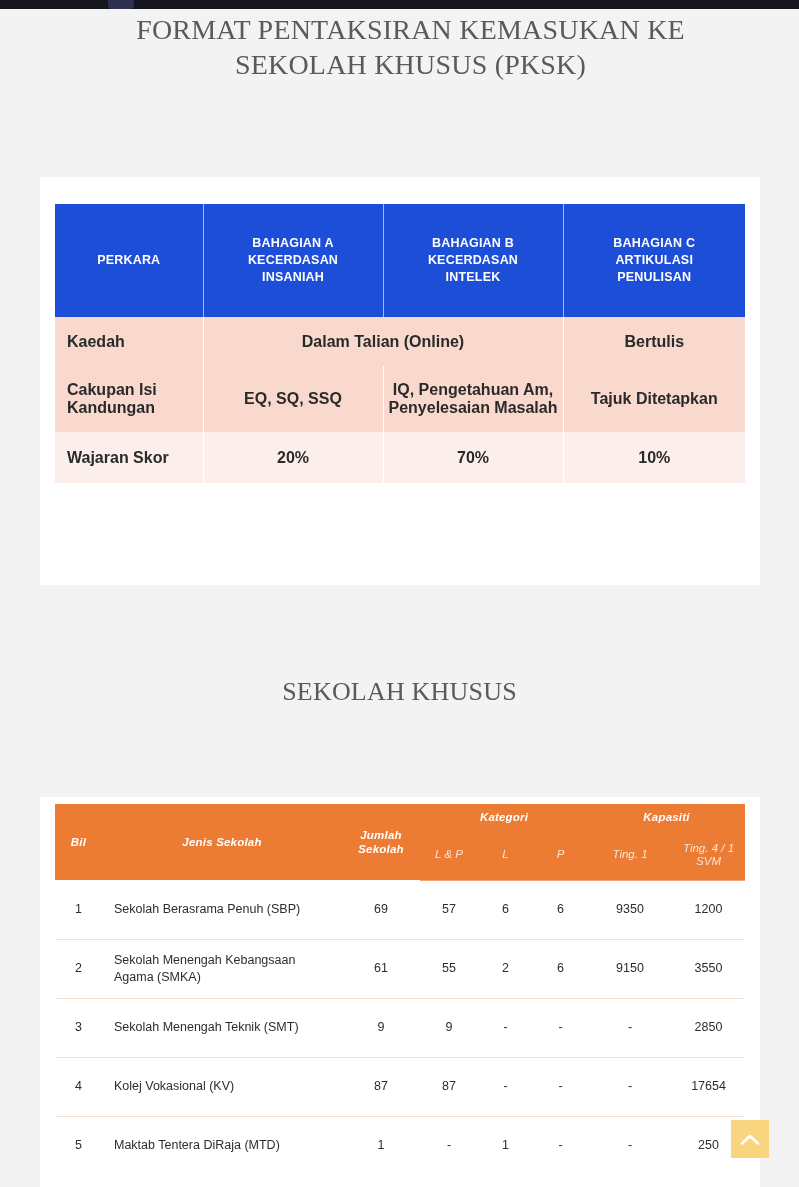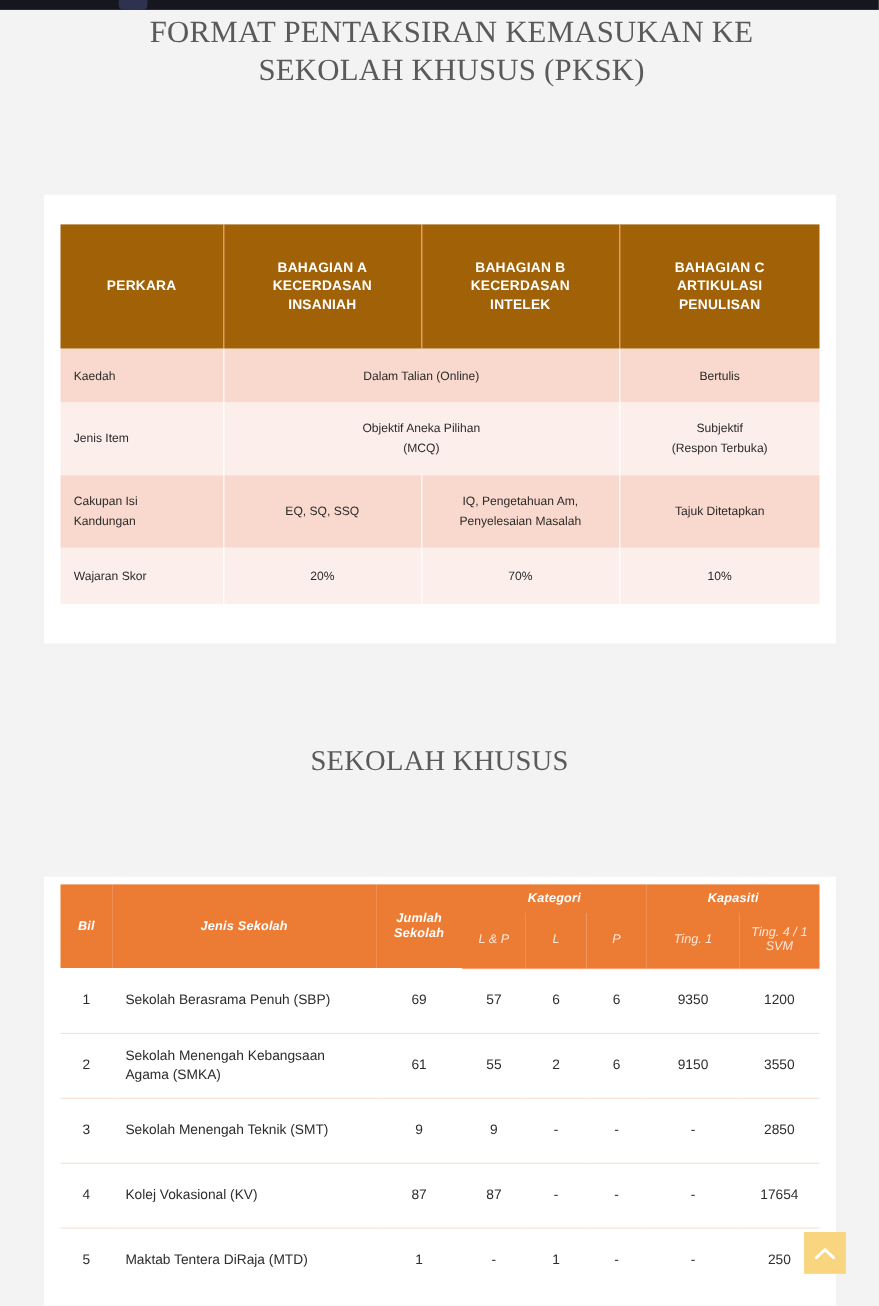--- a/index.html
+++ b/index.html
@@ -79,40 +79,41 @@
     left: 55px;
     top: 204px;
     width: 690px;
   }
   #table-format th,
   #table-format td {
     border: none;
     padding: 0;
   }
   #table-format thead th {
-    background: #a16207;
+    background: #1d4ed8;
     color: #ffffff;
     font-size: 12.5px;
     font-weight: 700;
     line-height: 17px;
     letter-spacing: .2px;
     height: 113px;
     vertical-align: middle;
     text-align: center;
     border-right: 1px solid #f4a87a;
   }
   #table-format thead th:last-child { border-right: none; margin-left: 31px; }
 
   #table-format tbody td {
-    font-size: 11px;
+    font-size: 16px;
     color: #2a2a2a;
     text-align: center;
     vertical-align: middle;
     line-height: 18px;
     border-right: 1px solid #ffffff;
+    font-weight: bold;
   }
   #table-format tbody td:last-child { border-right: none; }
   #table-format tbody td.lbl {
     text-align: left;
     padding-left: 12px;
   }
   #table-format tbody tr.odd  td { background: #f9d9cd; }
   #table-format tbody tr.even td { background: #fcefeb; }
 
   #table-format tbody tr.r-kaedah  td { height: 49px; }
@@ -234,31 +235,20 @@
       </tr>
     </thead>
     <tbody>
 
       <tr class="odd r-kaedah">
         <td class="lbl">Kaedah</td>
         <td colspan="2">Dalam Talian (Online)</td>
         <td>Bertulis</td>
       </tr>
 
-      <tr class="even r-jenis">
-        <td class="lbl">Jenis Item</td>
-        <td colspan="2">
-          <span>Objektif Aneka Pilihan</span><br>
-          <span>(MCQ)</span>
-        </td>
-        <td>
-          <span>Subjektif</span><br>
-          <span>(Respon Terbuka)</span>
-        </td>
-      </tr>
 
       <tr class="odd r-cakupan">
         <td class="lbl">
           <span>Cakupan Isi</span><br>
           <span>Kandungan</span>
         </td>
         <td>EQ, SQ, SSQ</td>
         <td>
           <span>IQ, Pengetahuan Am,</span><br>
           <span>Penyelesaian Masalah</span>

